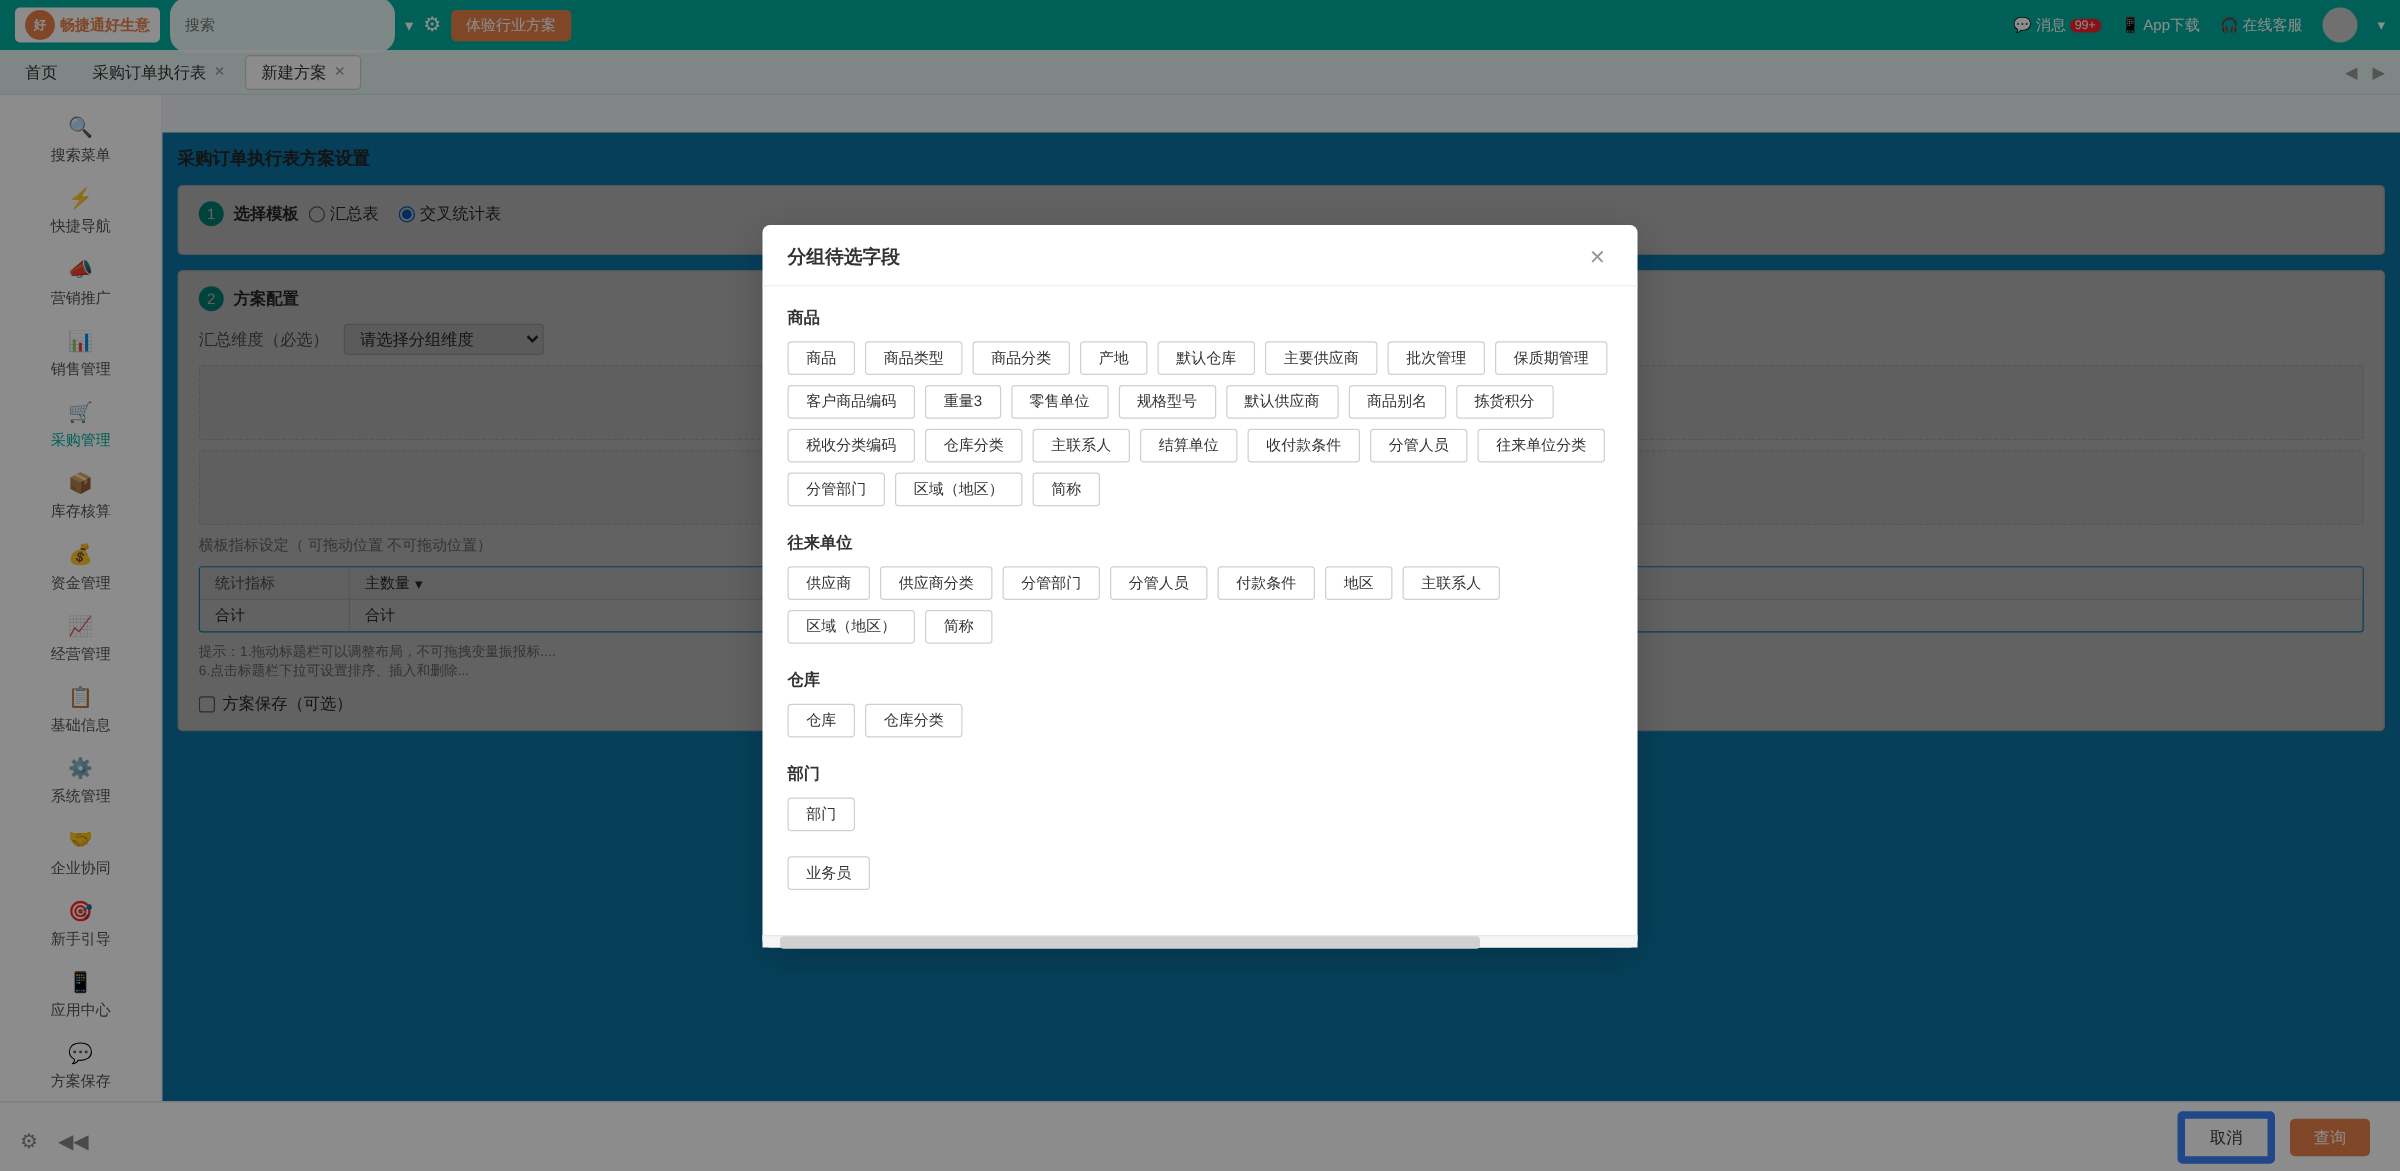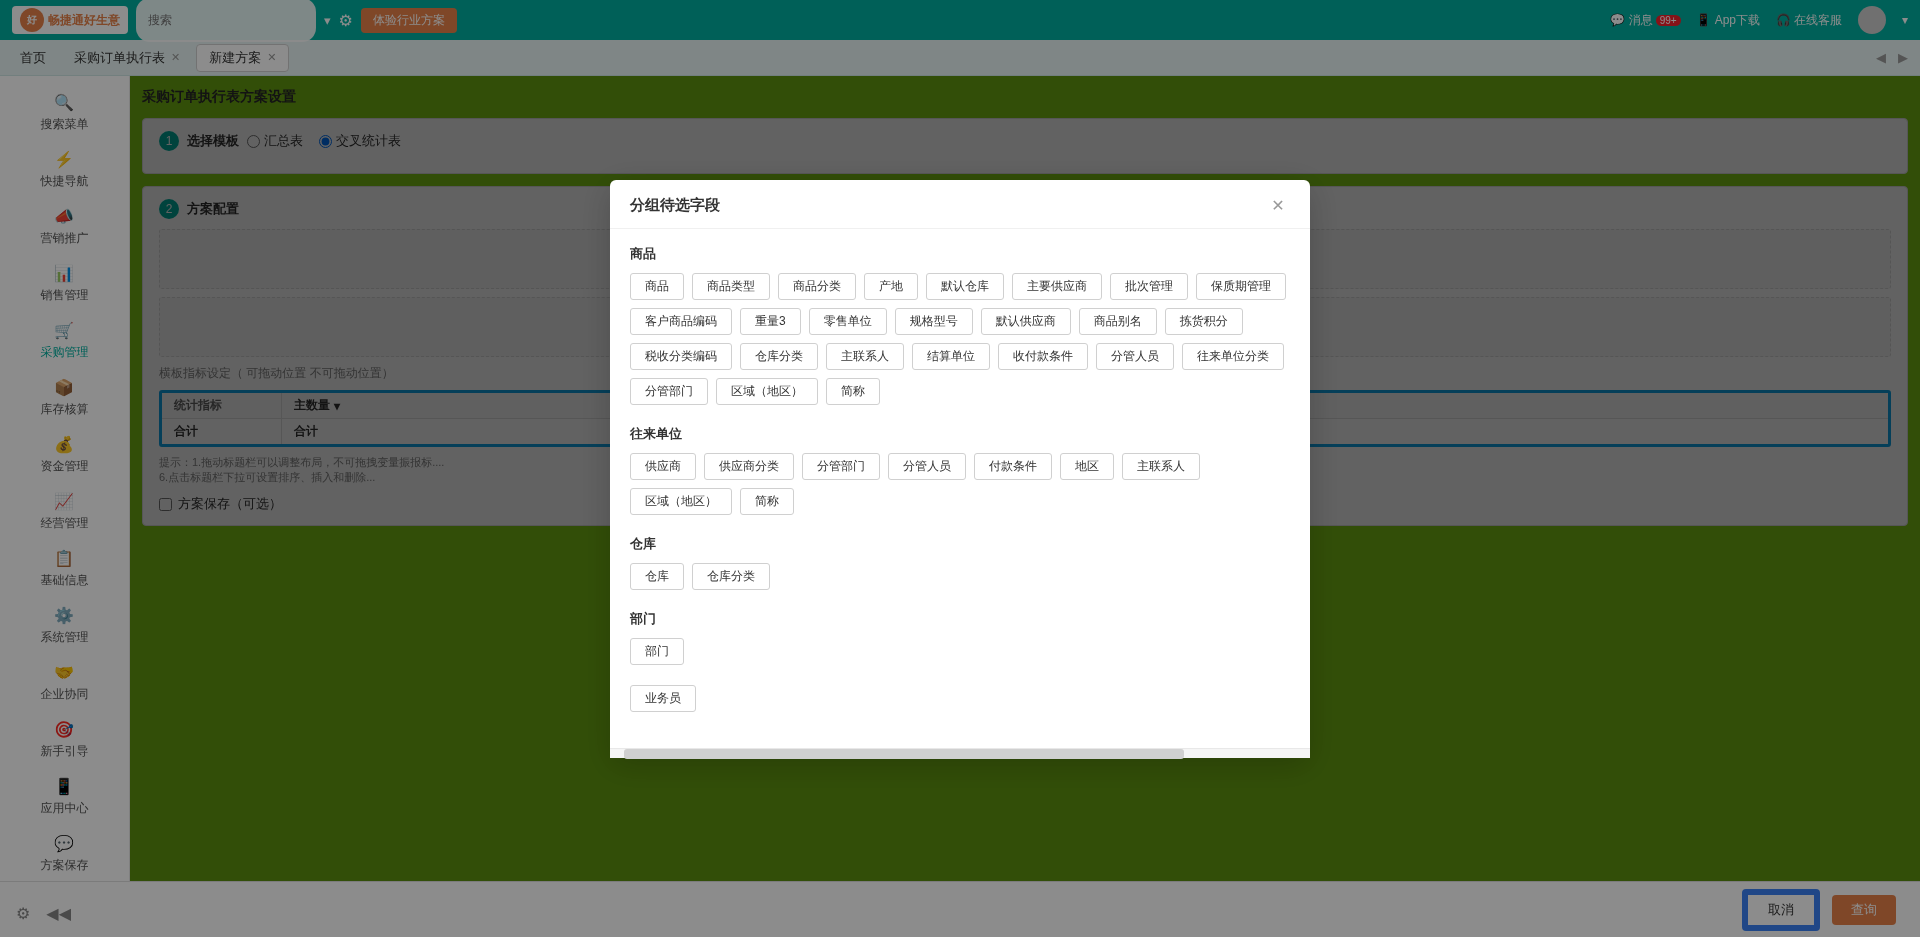--- a/index.html
+++ b/index.html
@@ -131,22 +131,23 @@
       font-size: 16px;
       color: #888;
     }
     .sidebar-item.active .si-icon, .sidebar-item.active { color: #00b0a0; }
 
     
     .page-content {
       flex: 1;
       padding: 12px;
       overflow: auto;
-      background: #84cc16;
+      background: #0ea5e9;
       position: relative;
+      margin-top: 30px;
     }
 
     .page-title {
       font-size: 14px;
       font-weight: bold;
       margin-bottom: 12px;
       color: #333;
     }
 
     .section-card {
@@ -446,28 +447,34 @@
           </label>
         </div>
       </div>
     </div>
 
     <div class="section-card">
       <div class="step-header">
         <div class="step-num">2</div>
         <span class="step-label">方案配置</span>
       </div>
+      <div class="config-row">
+        <span class="config-label">汇总维度（必选）</span>
+        <select class="config-select">
+          <option>请选择分组维度</option>
+        </select>
+      </div>
       <div style="height:60px;background:#f9f9f9;border:1px dashed #ddd;margin:8px 0;border-radius:3px;display:flex;align-items:center;justify-content:center;color:#bbb;font-size:12px;">
         *纵向维度 —— 请选择分组维度
       </div>
       <div style="height:60px;background:#f9f9f9;border:1px dashed #ddd;margin:8px 0;border-radius:3px;display:flex;align-items:center;justify-content:center;color:#bbb;font-size:12px;">
         *横向维度 　 请选择交叉维度
       </div>
       <div style="font-size:12px;color:#888;margin-bottom:8px;">横板指标设定（ 可拖动位置      不可拖动位置）</div>
-      <div style="background:white;border:3px solid #0ea5e9;border-radius:3px;font-weight:bold;">
+      <div style="background:white;border:1px solid #0ea5e9;border-radius:3px;">
         <div style="display:flex;border-bottom:1px solid #e0e0e0;background:#fafafa;">
           <div style="padding:4px 12px;border-right:1px solid #e0e0e0;min-width:120px;font-size:12px;color:#666;">统计指标</div>
           <div style="padding:4px 12px;border-right:1px solid #e0e0e0;flex:1;font-size:12px;display:flex;align-items:center;gap:4px;">
             主数量 <span>▾</span>
           </div>
           <div style="padding:4px 12px;flex:1;font-size:12px;">金额</div>
         </div>
         <div style="display:flex;">
           <div style="padding:4px 12px;border-right:1px solid #e0e0e0;min-width:120px;font-size:12px;">合计</div>
           <div style="padding:4px 12px;border-right:1px solid #e0e0e0;flex:1;font-size:12px;">合计</div>

